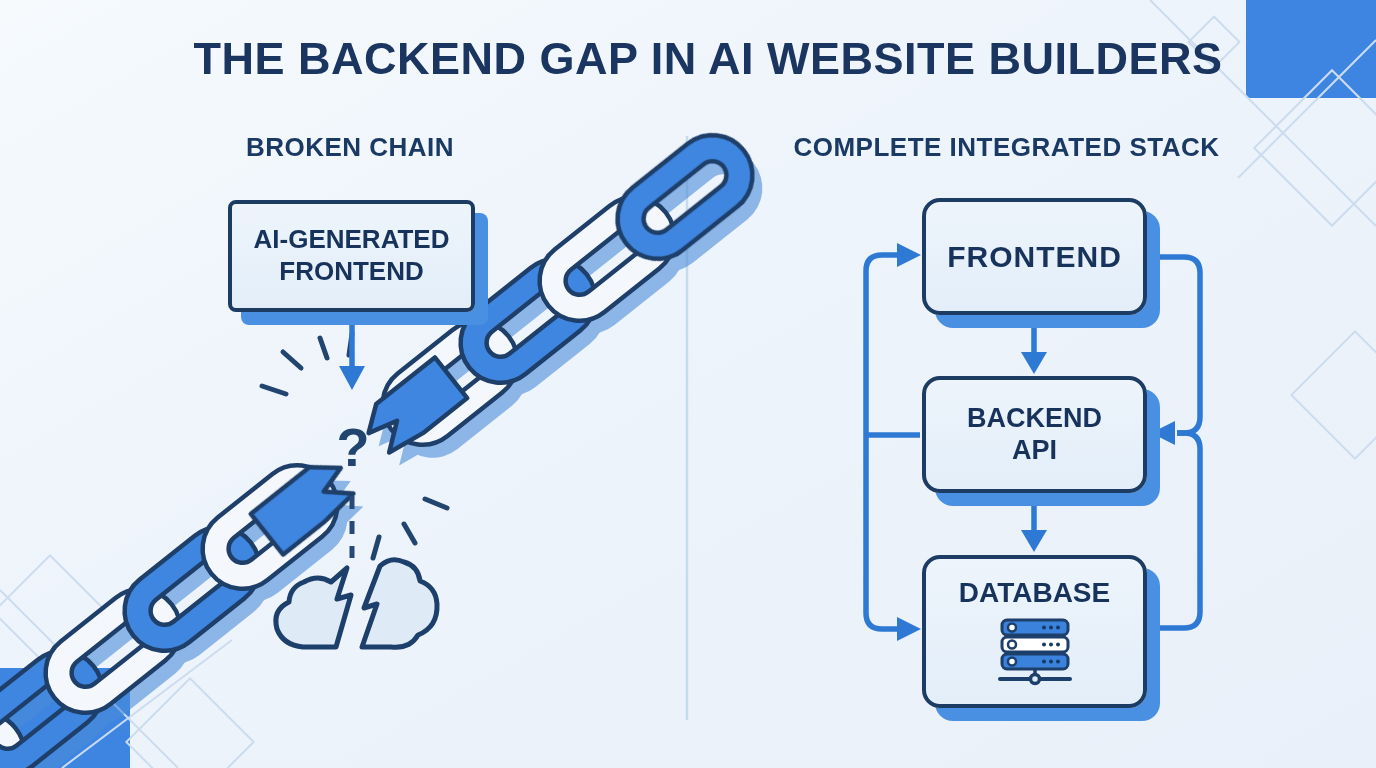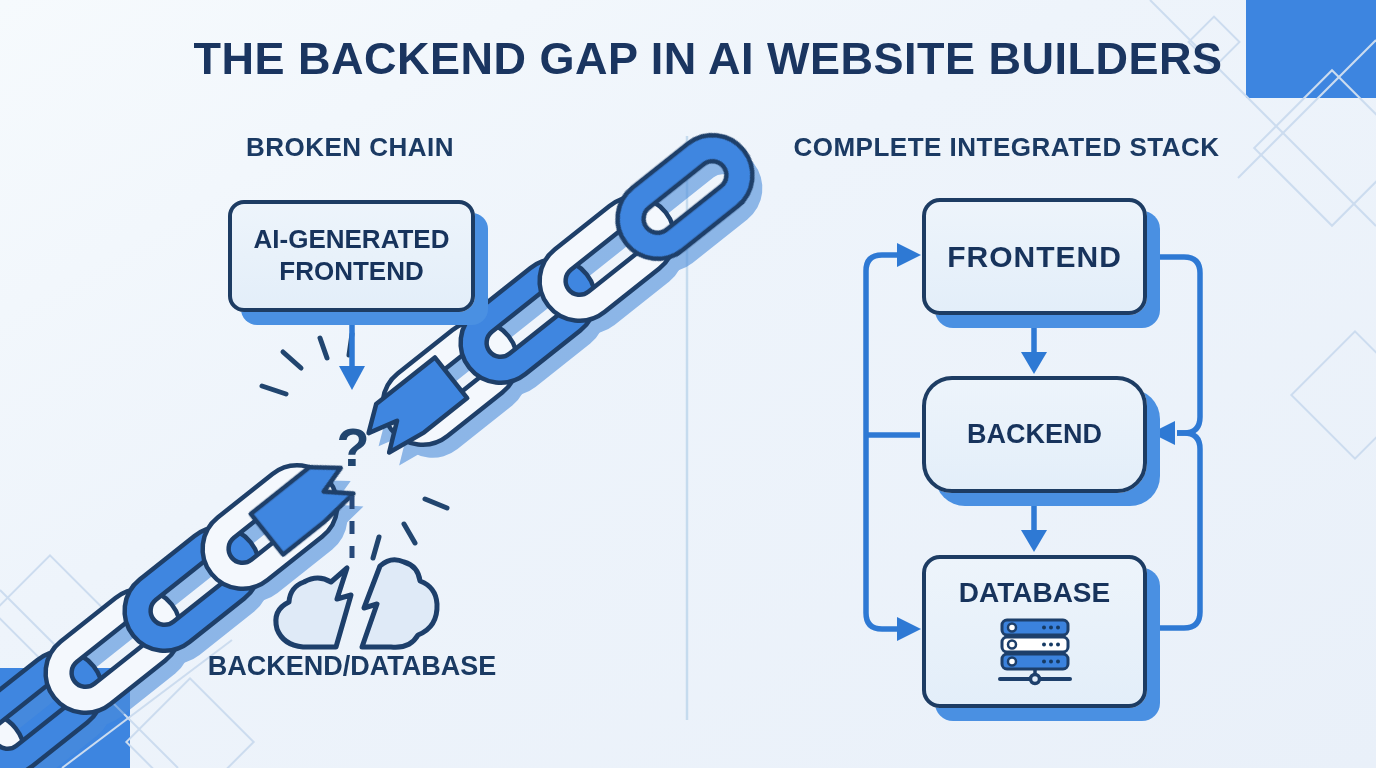--- a/index.html
+++ b/index.html
@@ -15,23 +15,23 @@
   .heading-left{left:140px;top:132px;width:420px;}
   .heading-right{left:754px;top:132px;width:505px;}
   .box{
     position:absolute;box-sizing:border-box;
     background:linear-gradient(180deg,#edf4fb,#e3eef9);
     border:4px solid #1d3c63;border-radius:18px;
     box-shadow:13px 13px 0 0 #4a90e2;
     display:flex;align-items:center;justify-content:center;
     color:#17335c;font-weight:bold;text-align:center;
   }
-  .box-ai{left:228px;top:200px;width:247px;height:112px;font-size:26px;line-height:1.22;border-radius:16px;}
+  .box-ai{left:228px;top:200px;width:247px;height:112px;font-size:26px;line-height:1.22;border-radius:8px;}
   .box-frontend{left:922px;top:198px;width:225px;height:117px;font-size:30px;letter-spacing:1px;}
-  .box-backend{left:922px;top:376px;width:225px;height:117px;font-size:27px;line-height:1.18;border-radius:30px;}
+  .box-backend{left:922px;top:376px;width:225px;height:117px;font-size:27px;line-height:1.18;}
   .box-database{left:922px;top:555px;width:225px;height:153px;font-size:28px;flex-direction:column;justify-content:flex-start;padding-top:12px;gap:8px;}
   .qmark{left:328px;top:416px;width:50px;text-align:center;font-size:54px;color:#21456f;}
   .caption{left:197px;top:650px;width:310px;text-align:center;font-size:27px;line-height:1.24;color:#1a3a63;}
 </style>
 </head>
 <body>
 
 <div class="canvas">
 
   <svg class="layer" viewBox="0 0 1376 768">
@@ -134,30 +134,30 @@
   <div class="box box-ai">
     <div>
       <div>AI-GENERATED</div>
       <div>FRONTEND</div>
     </div>
   </div>
 
   <div class="txt qmark">?</div>
 
   <div class="txt caption">
-    <div>BACKEND/DATABASE</div>
   </div>
 
   <div class="box box-frontend">
     <span>FRONTEND</span>
   </div>
 
   <div class="box box-backend">
     <div>
       <div>BACKEND</div>
+      <div>API</div>
     </div>
   </div>
 
   <div class="box box-database">
     <div style="margin-top:6px;">DATABASE</div>
     <svg width="90" height="72" viewBox="0 0 90 72">
       <g stroke="#1d3f6b" stroke-width="3">
         <rect x="12" y="3" width="66" height="15" rx="5" fill="#3b82dd"></rect>
         <rect x="12" y="20" width="66" height="15" rx="5" fill="#ffffff"></rect>
         <rect x="12" y="37" width="66" height="15" rx="5" fill="#3b82dd"></rect>

